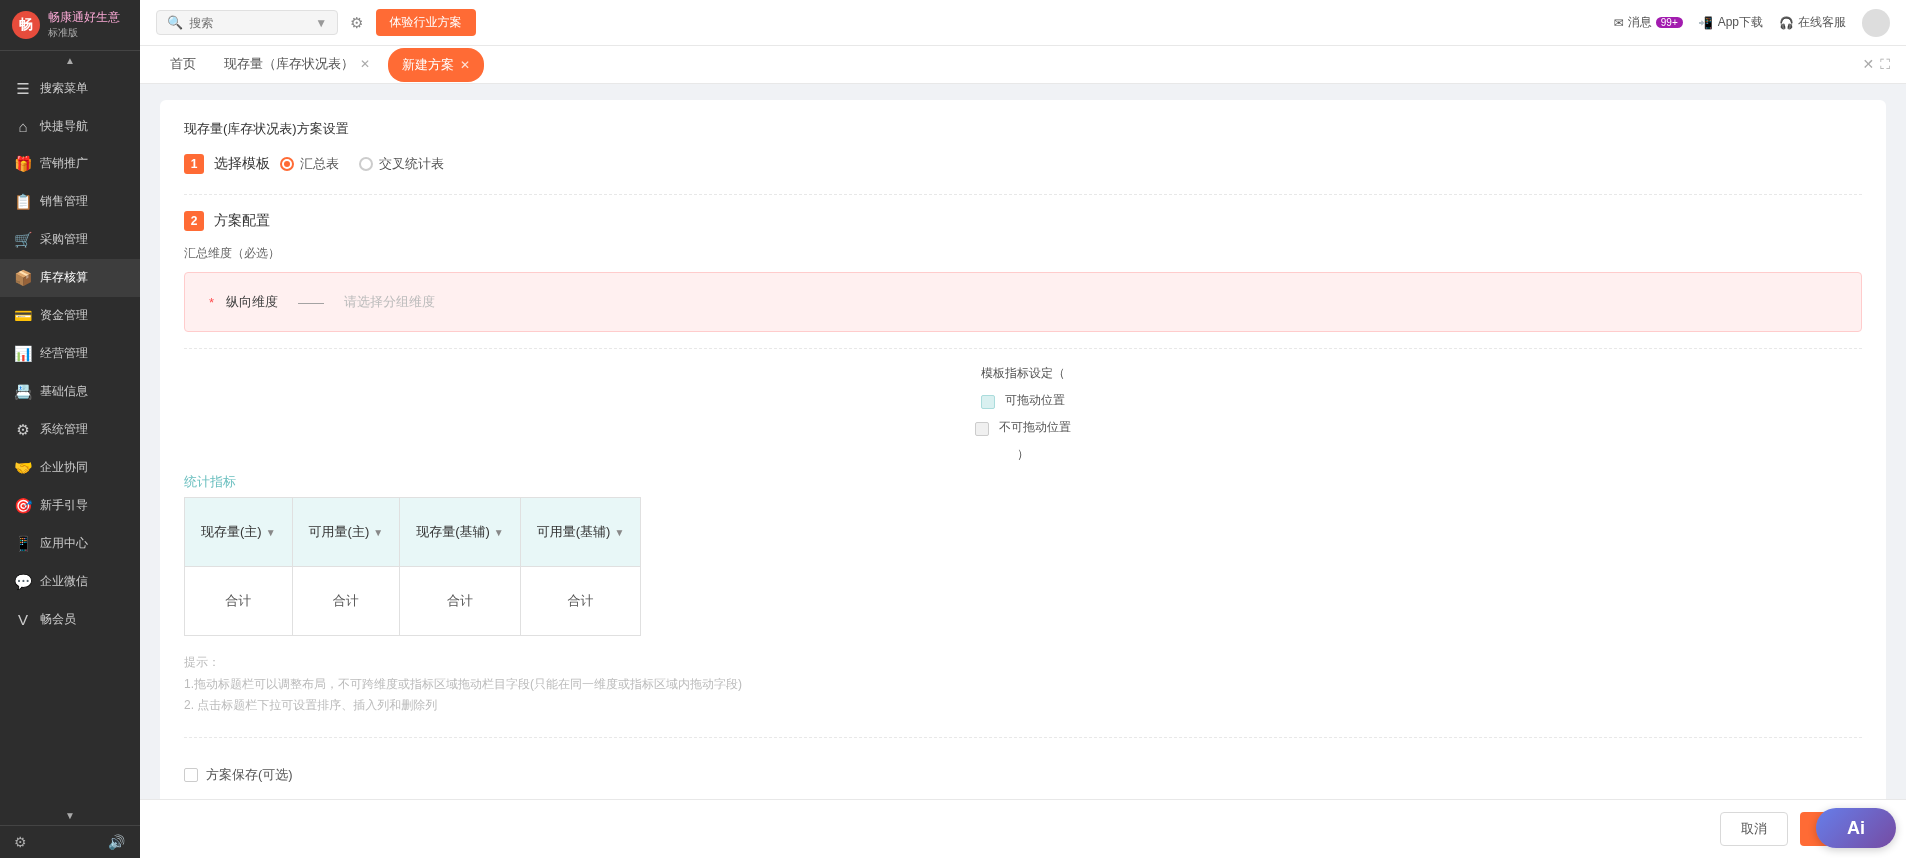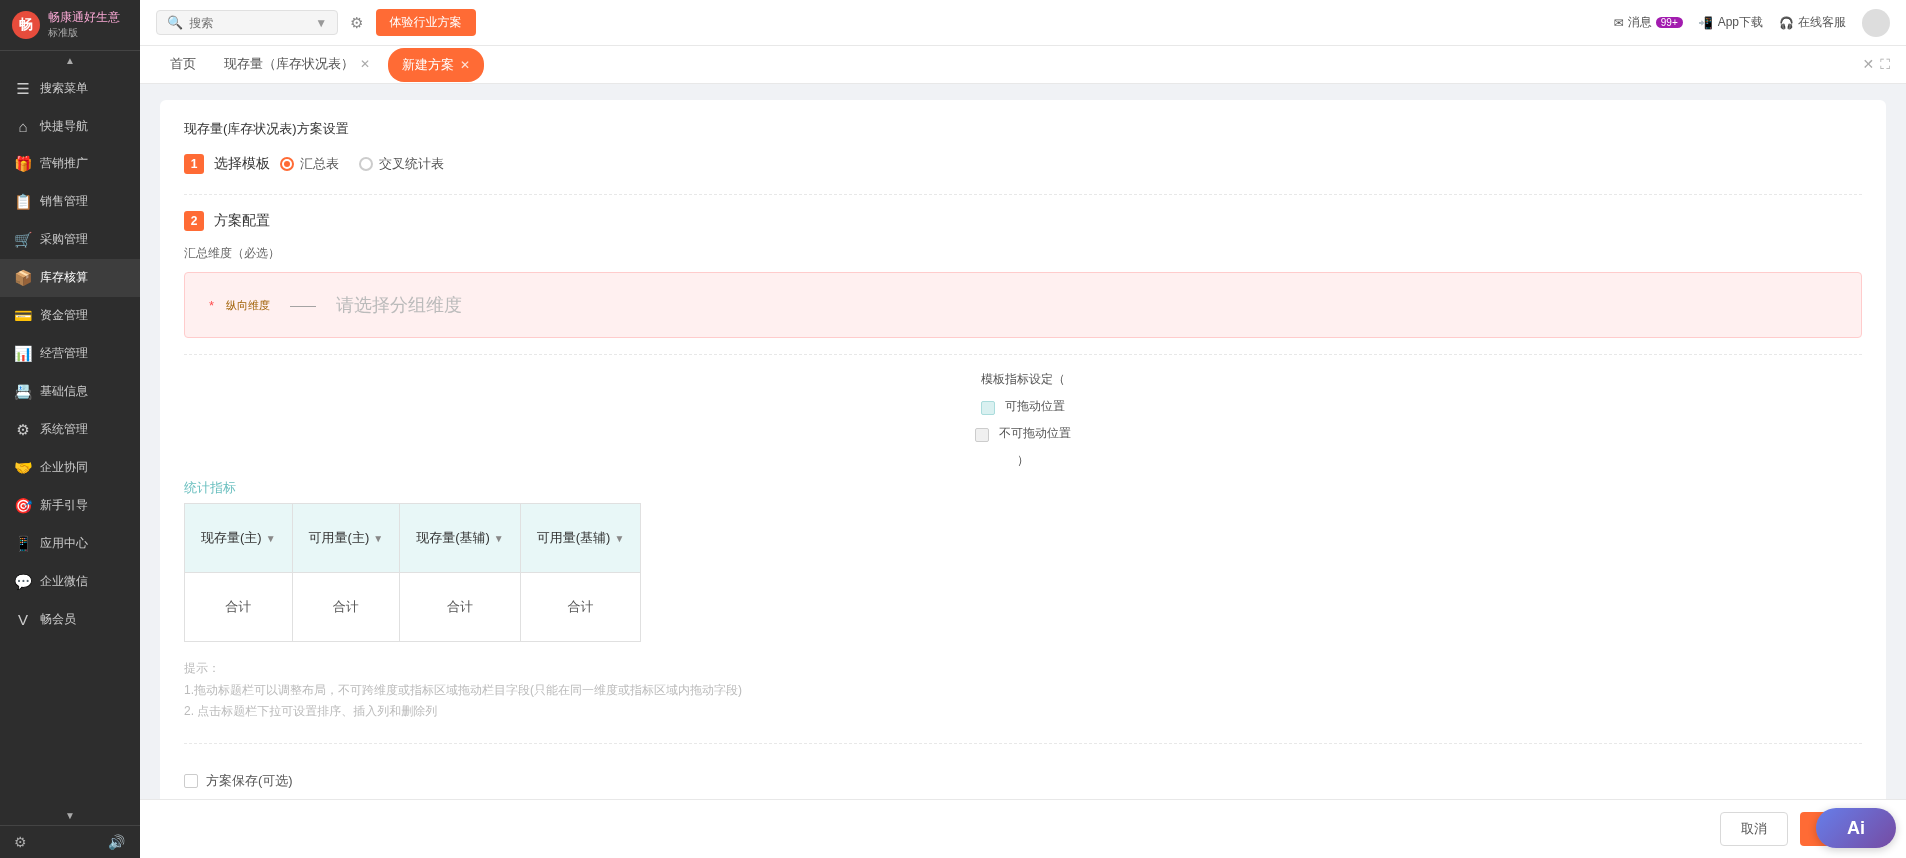--- a/index.html
+++ b/index.html
@@ -164,23 +164,23 @@
     
     .required-area {
       background: #fff0f0;
       border: 1px solid #ffcccc;
       border-radius: 4px;
       padding: 20px 24px;
       display: flex; align-items: center; gap: 12px;
       margin-bottom: 16px;
     }
     .required-star { color: #ff4d4f; font-size: 13px; }
-    .required-label { color: #a16207; font-size: 11px; }
+    .required-label { color: #404040; font-size: 13px; }
     .required-arrow { color: #999; font-size: 13px; margin: 0 8px; }
-    .required-placeholder { color: #bbb; font-size: 18px; }
+    .required-placeholder { color: #bbb; font-size: 13px; }
 
     
     .metrics-config { margin-bottom: 16px; }
     .metrics-config-label {
       font-size: 12px; color: #555; margin-bottom: 10px;
       display: flex; align-items: center; gap: 10px; flex-direction: column;
     }
     .draggable-indicator {
       display: inline-flex; align-items: flex-end; gap: 10px;
     }

